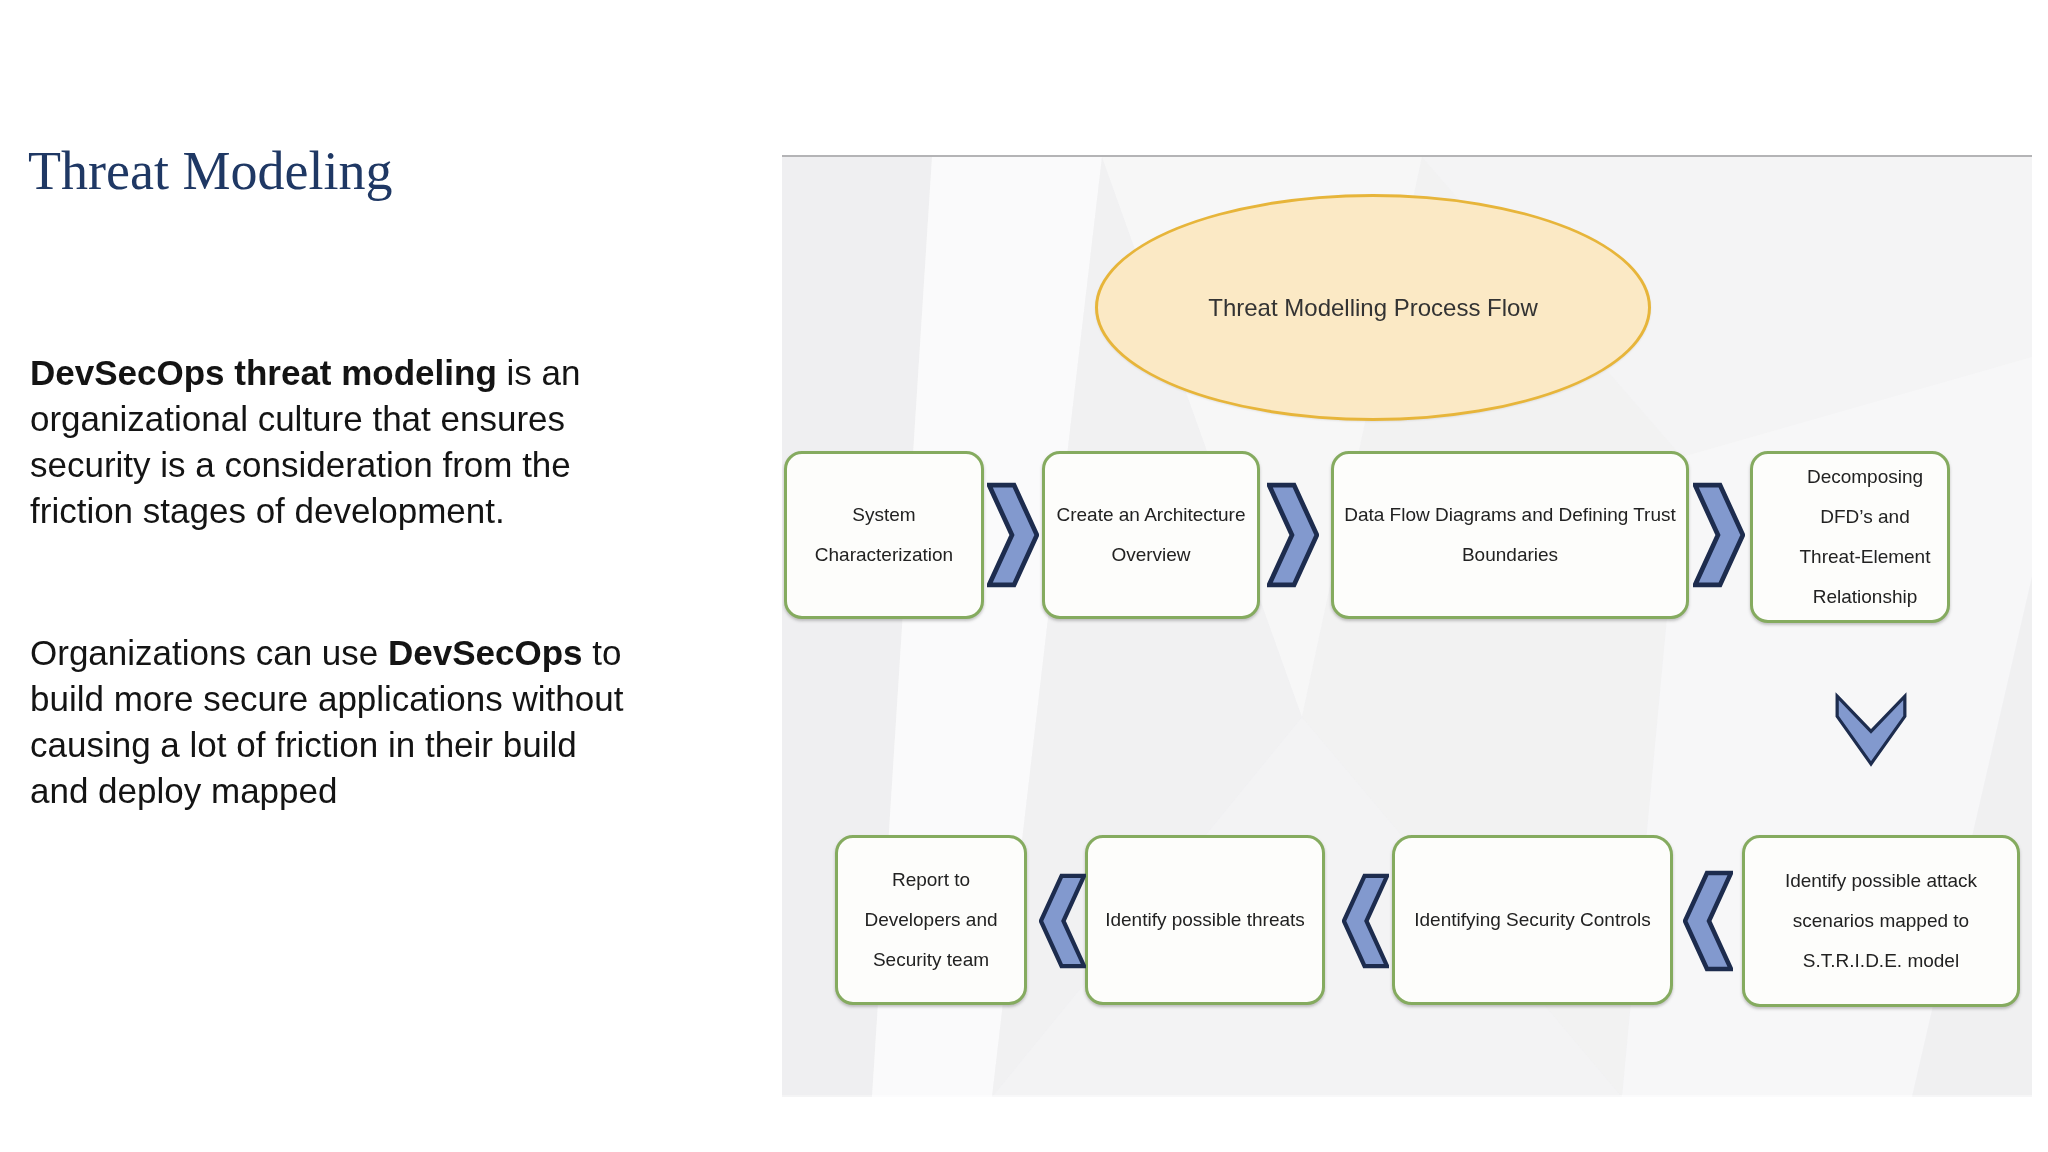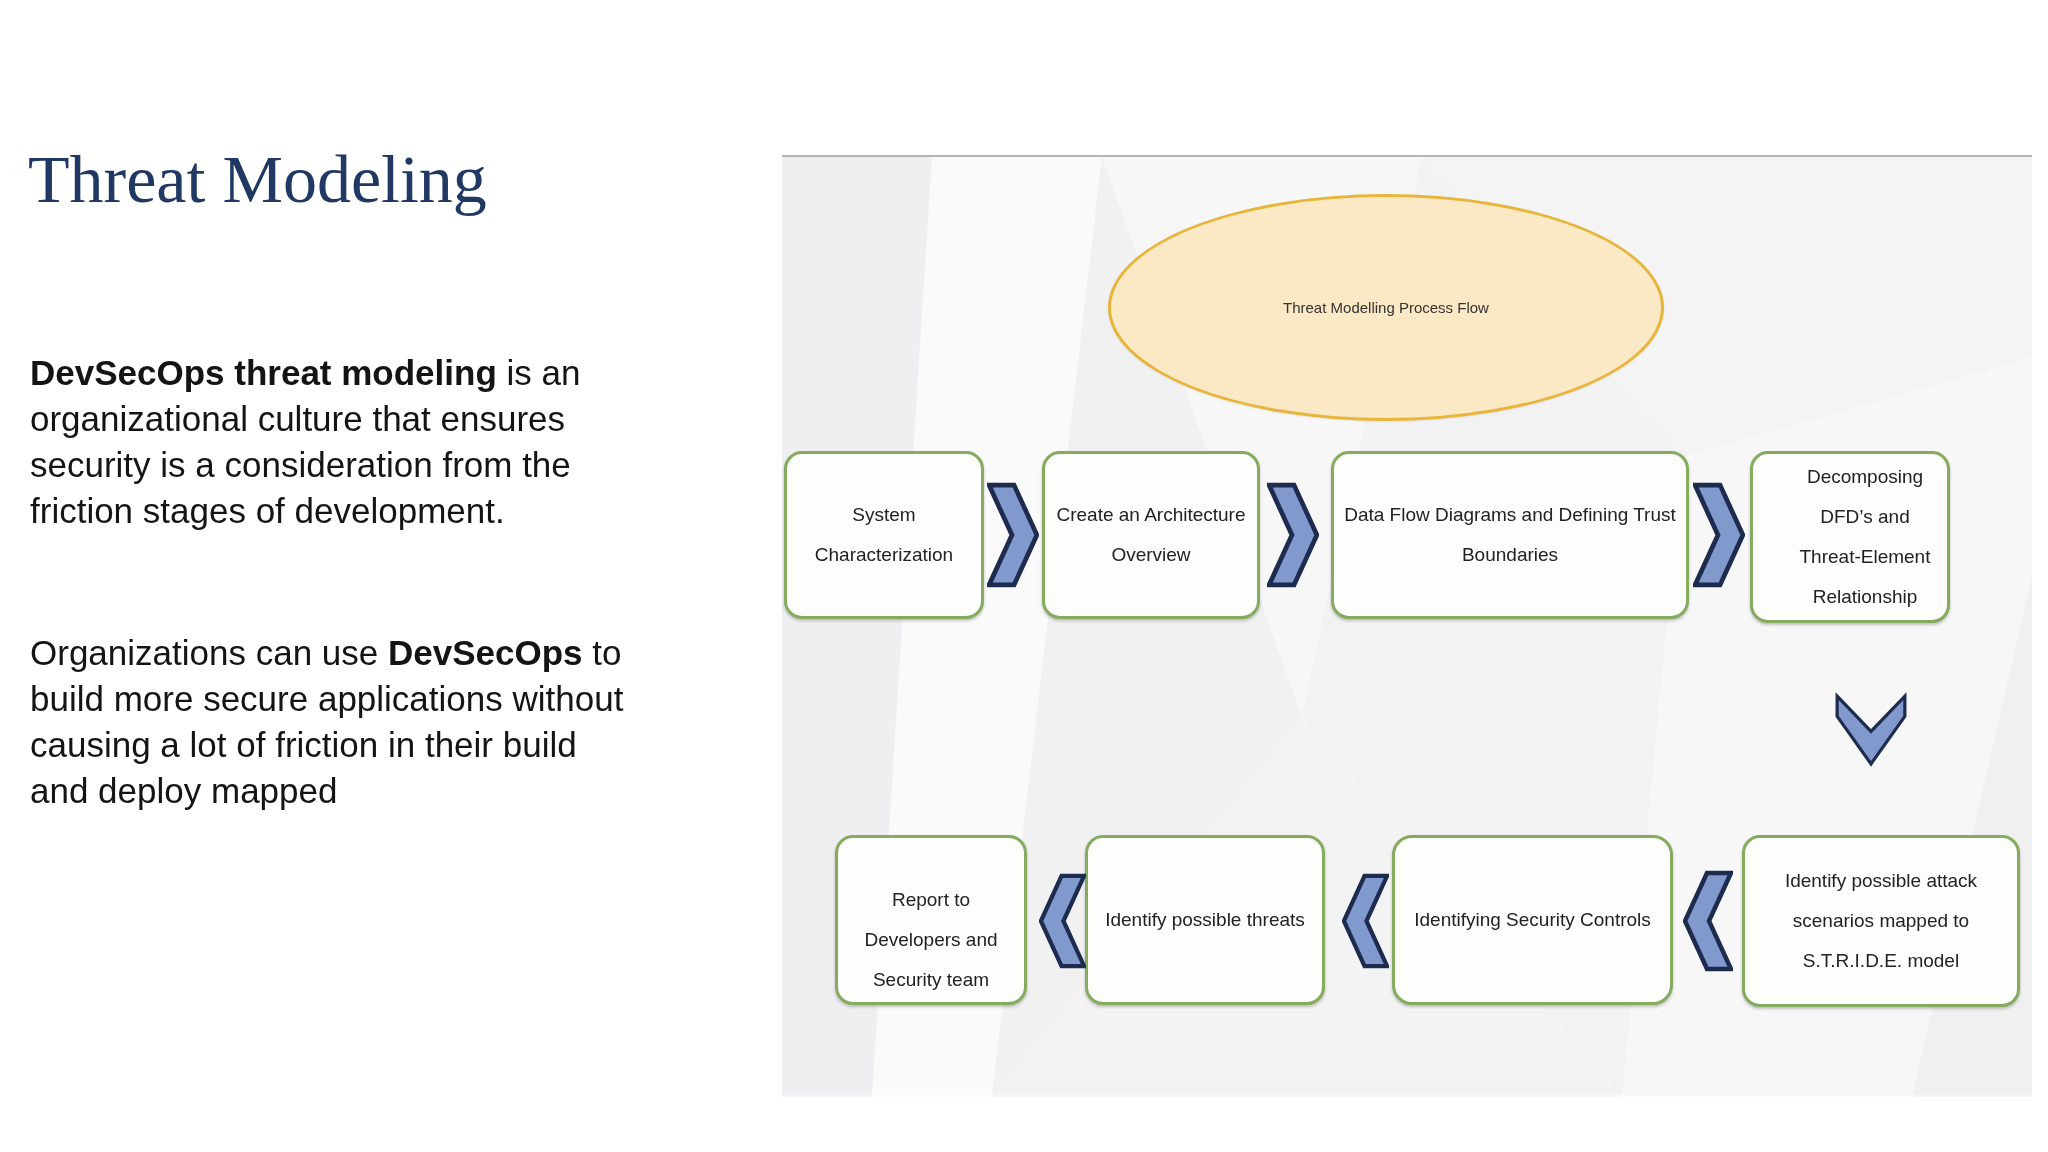--- a/index.html
+++ b/index.html
@@ -6,40 +6,40 @@
   html,body { width:2048px; height:1152px; background:#ffffff; overflow:hidden; }
   .slide {
     position:relative; width:2048px; height:1152px; background:#ffffff;
     font-family:"Liberation Sans", sans-serif; color:#111;
   }
 
   
   .title {
     position:absolute; left:28px; top:140px;
     font-family:"Liberation Serif", serif; font-weight:400;
-    font-size:68px; line-height:1.15; color:#1f3864; white-space:nowrap;text-align:center;
+    font-size:54px; line-height:1.15; color:#1f3864; white-space:nowrap;text-align:center;
   }
   .para { position:absolute; left:30px; font-size:35px; line-height:46px; color:#141414; }
   .para .pline { white-space:nowrap; }
   .para .b { font-weight:700; }
   .para-1 { top:350px; }
   .para-2 { top:630px; }
 
   
   .panel {
     position:absolute; left:782px; top:155px; width:1250px; height:940px;
     background:#f4f4f5; border-top:2px solid #b4b4b6;
   }
   .texture { position:absolute; left:0; top:0; pointer-events:none; }
 
   .ellipse {
-    position:absolute; left:326px; top:37px; width:556px; height:227px;
+    position:absolute; left:313px; top:37px; width:556px; height:227px;
     background:#fbe9c5; border:3px solid #e7b53a; border-radius:50%;
     display:flex; align-items:center; justify-content:center;
-    font-size:15px; color:#333; text-align:right;
+    font-size:24px; color:#333; text-align:right;
     box-shadow:0 1px 2px rgba(0,0,0,.08);
   }
 
   .box {
     position:absolute; background:#fdfdfb; border:3px solid #85ab5f; border-radius:18px;
     display:flex; align-items:center; justify-content:center; text-align:center;
     font-size:19px; line-height:2.1; color:#222; padding:2px 6px;
     box-shadow:0 2px 3px rgba(90,90,90,.35);
   }
   .row-top  { top:294px; height:168px; }
@@ -105,21 +105,21 @@
       <polygon points="4,4 52,4 96,100 52,196 4,196 48,100" fill="#8299ce" stroke="#1d2c4e" stroke-width="9" stroke-linejoin="miter"></polygon>
     </svg>
     <svg class="chev" style="left:911px; top:323px;" width="52" height="110" viewBox="0 0 100 200">
       <polygon points="4,4 52,4 96,100 52,196 4,196 48,100" fill="#8299ce" stroke="#1d2c4e" stroke-width="9" stroke-linejoin="miter"></polygon>
     </svg>
 
     <svg class="chev" style="left:1053px; top:516px;" width="72" height="114" viewBox="0 0 200 200">
       <polygon points="6,6 100,104 194,6 194,62 100,194 6,62" fill="#8299ce" stroke="#1d2c4e" stroke-width="9" stroke-linejoin="miter"></polygon>
     </svg>
 
-    <div class="box row-bot" style="left:53px;  width:192px;align-items:flex-end;">
+    <div class="box row-bot" style="left:53px;  width:192px;">
         <span>Report to Developers and Security team</span>
       </div>
     <div class="box row-bot" style="left:303px; width:240px;">
         <span>Identify possible threats</span>
       </div>
     <div class="box row-bot" style="left:610px; width:281px;border-radius:20px;">
         <span>Identifying Security Controls</span>
       </div>
     <div class="box row-bot" style="left:960px; width:278px; height:172px;">
         <span>Identify possible attack scenarios mapped to S.T.R.I.D.E.  model</span>

